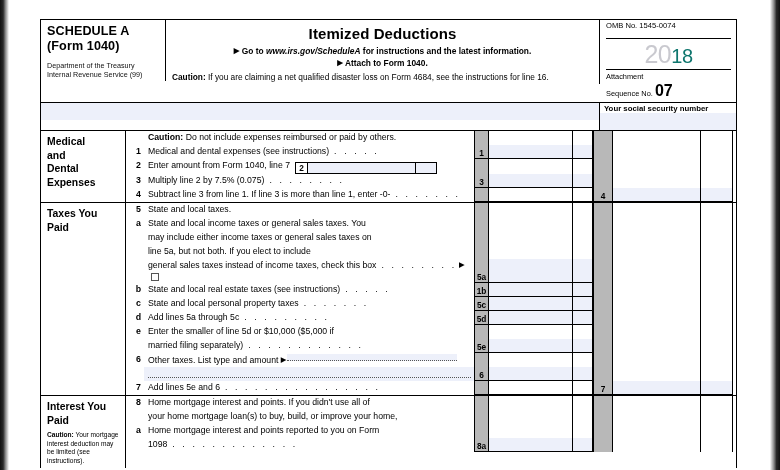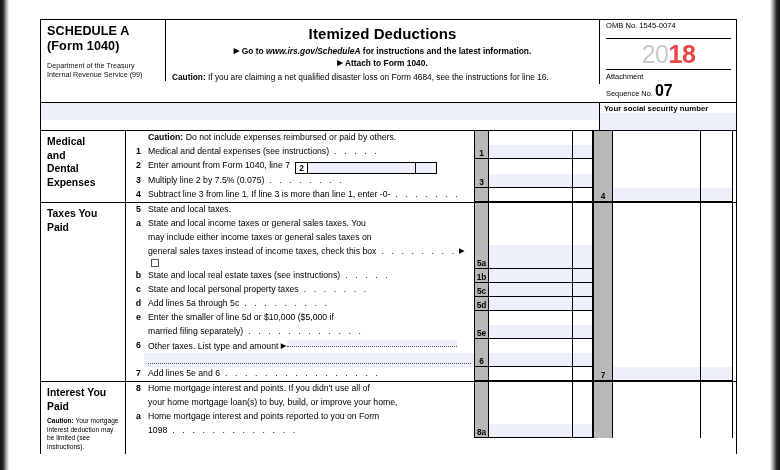--- a/index.html
+++ b/index.html
@@ -53,21 +53,21 @@
   .goto { font-weight: bold; font-size: 8.4px; margin-bottom: 2px; }
   .goto i { }
   .attach { font-weight: bold; font-size: 8.4px; margin-bottom: 4px; }
   .caution-line { font-size: 8.3px; text-align: left; padding-left: 2px; }
   .caution-line b { font-weight: bold; }
   .arrow { font-size: 7.4px; vertical-align: 1px; }
   .hdr-right { width: 136px; padding: 2px 5px 1px 6px; text-align: left; }
   .omb { font-size: 7.6px; padding-bottom: 7px; border-bottom: 1px solid #000; }
   .yearbox { text-align: center; padding: 1px 0 0; border-bottom: 1px solid #000; }
   .yr-gray { font-size: 25px; font-weight: normal; color: #c9c9cf; letter-spacing: -0.5px; }
-  .yr-blk  { font-size: 25px; font-weight: bold; color: #ef4444; letter-spacing: -0.5px; }
+  .yr-blk  { font-size: 20px; font-weight: normal; color: #0f766e; letter-spacing: -0.5px; }
   .attseq { font-size: 7.4px; padding-top: 2px; line-height: 1.22; }
   .attseq .seqno { font-weight: bold; font-size: 16px; }
 
   
   .namerow { display: flex; border-top: 1px solid #000; }
   .name-cell { flex: 1; border-right: 1px solid #000; }
   .ssn-cell  { width: 136px; }
   .cap { font-size: 7.8px; padding: 1px 0 0 4px; }
   .ssn-cell .cap { font-weight: bold; }
   .fillfield { height: 17px; background: #edf0fa; }
@@ -333,20 +333,32 @@
                 <div class="tab blank"></div>
                 <div class="dollars"></div>
                 <div class="cents"></div>
                 <div class="tab wide blank"></div>
                 <div class="dollars2"></div>
                 <div class="cents2"></div>
               </div>
             </div>
             <div class="row">
               <div class="num sub"></div>
+              <div class="desc just">line 5a, but not both. If you elect to include</div>
+              <div class="amt-col">
+                <div class="tab blank"></div>
+                <div class="dollars"></div>
+                <div class="cents"></div>
+                <div class="tab wide blank"></div>
+                <div class="dollars2"></div>
+                <div class="cents2"></div>
+              </div>
+            </div>
+            <div class="row">
+              <div class="num sub"></div>
               <div class="desc">general sales taxes instead of income taxes, check this box<span class="leader">&nbsp;. . . . . . . .</span> <span class="arrow">▶</span><span class="chkbox"></span></div>
               <div class="amt-col">
                 <div class="tab brd-b">5a</div>
                 <div class="dollars filled brd-b"></div>
                 <div class="cents filled brd-b"></div>
                 <div class="tab wide blank"></div>
                 <div class="dollars2"></div>
                 <div class="cents2"></div>
               </div>
             </div>

